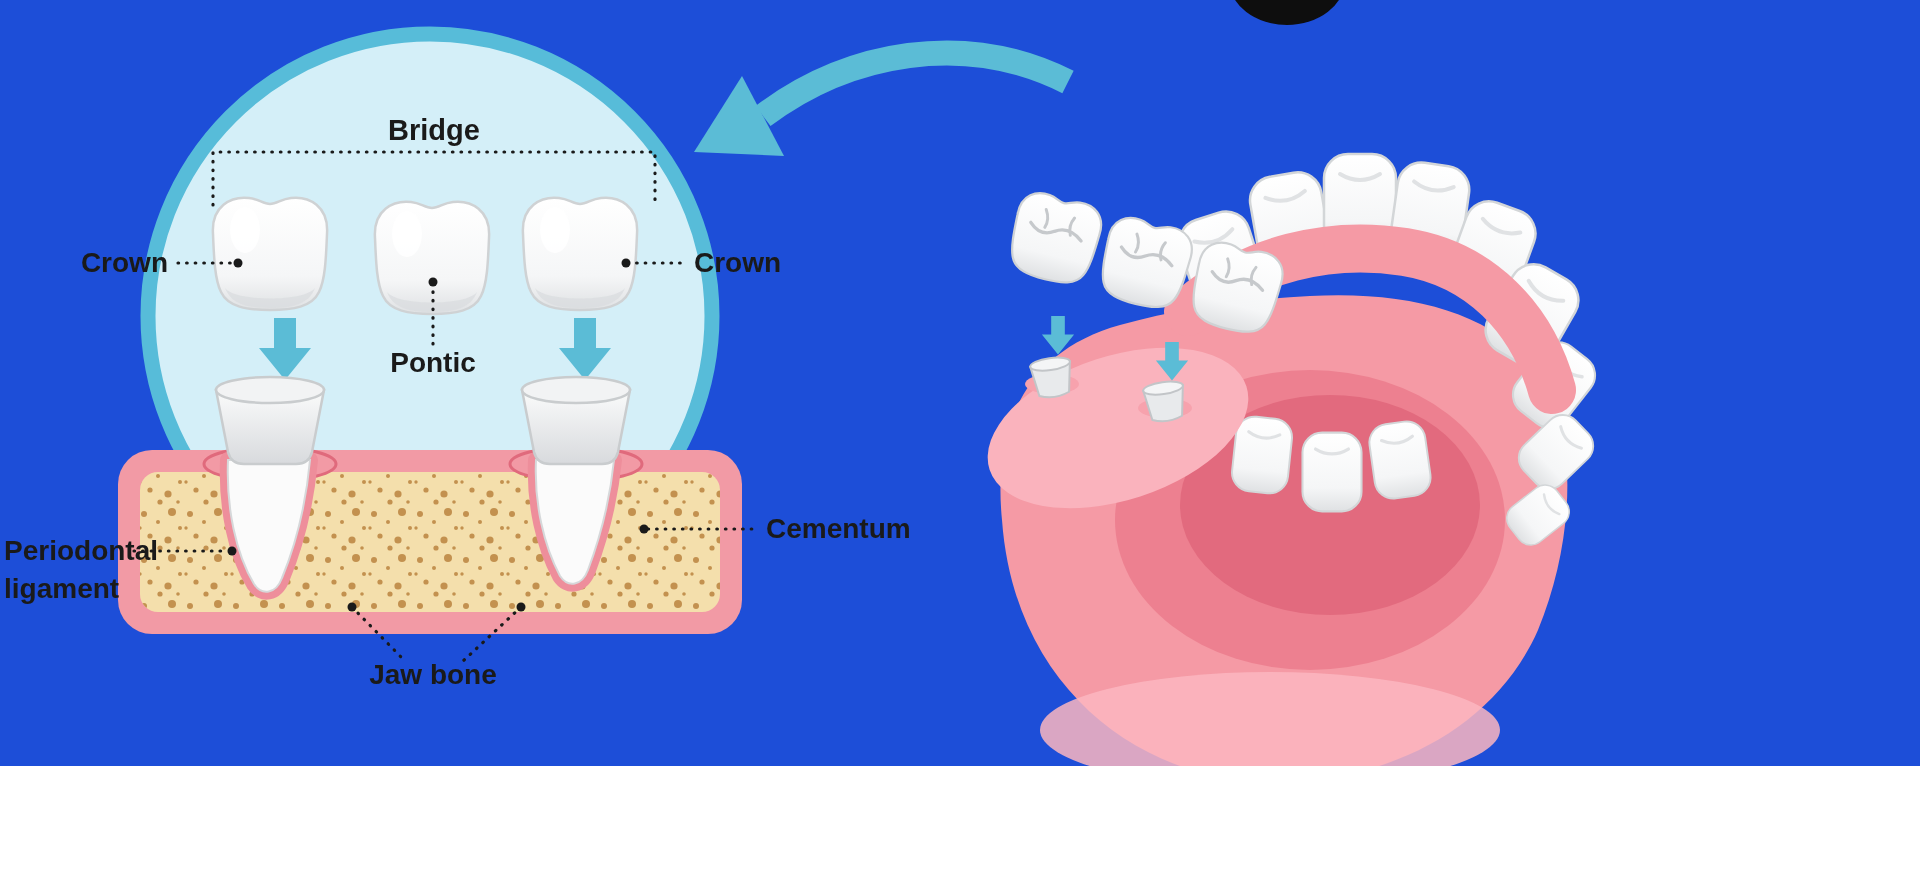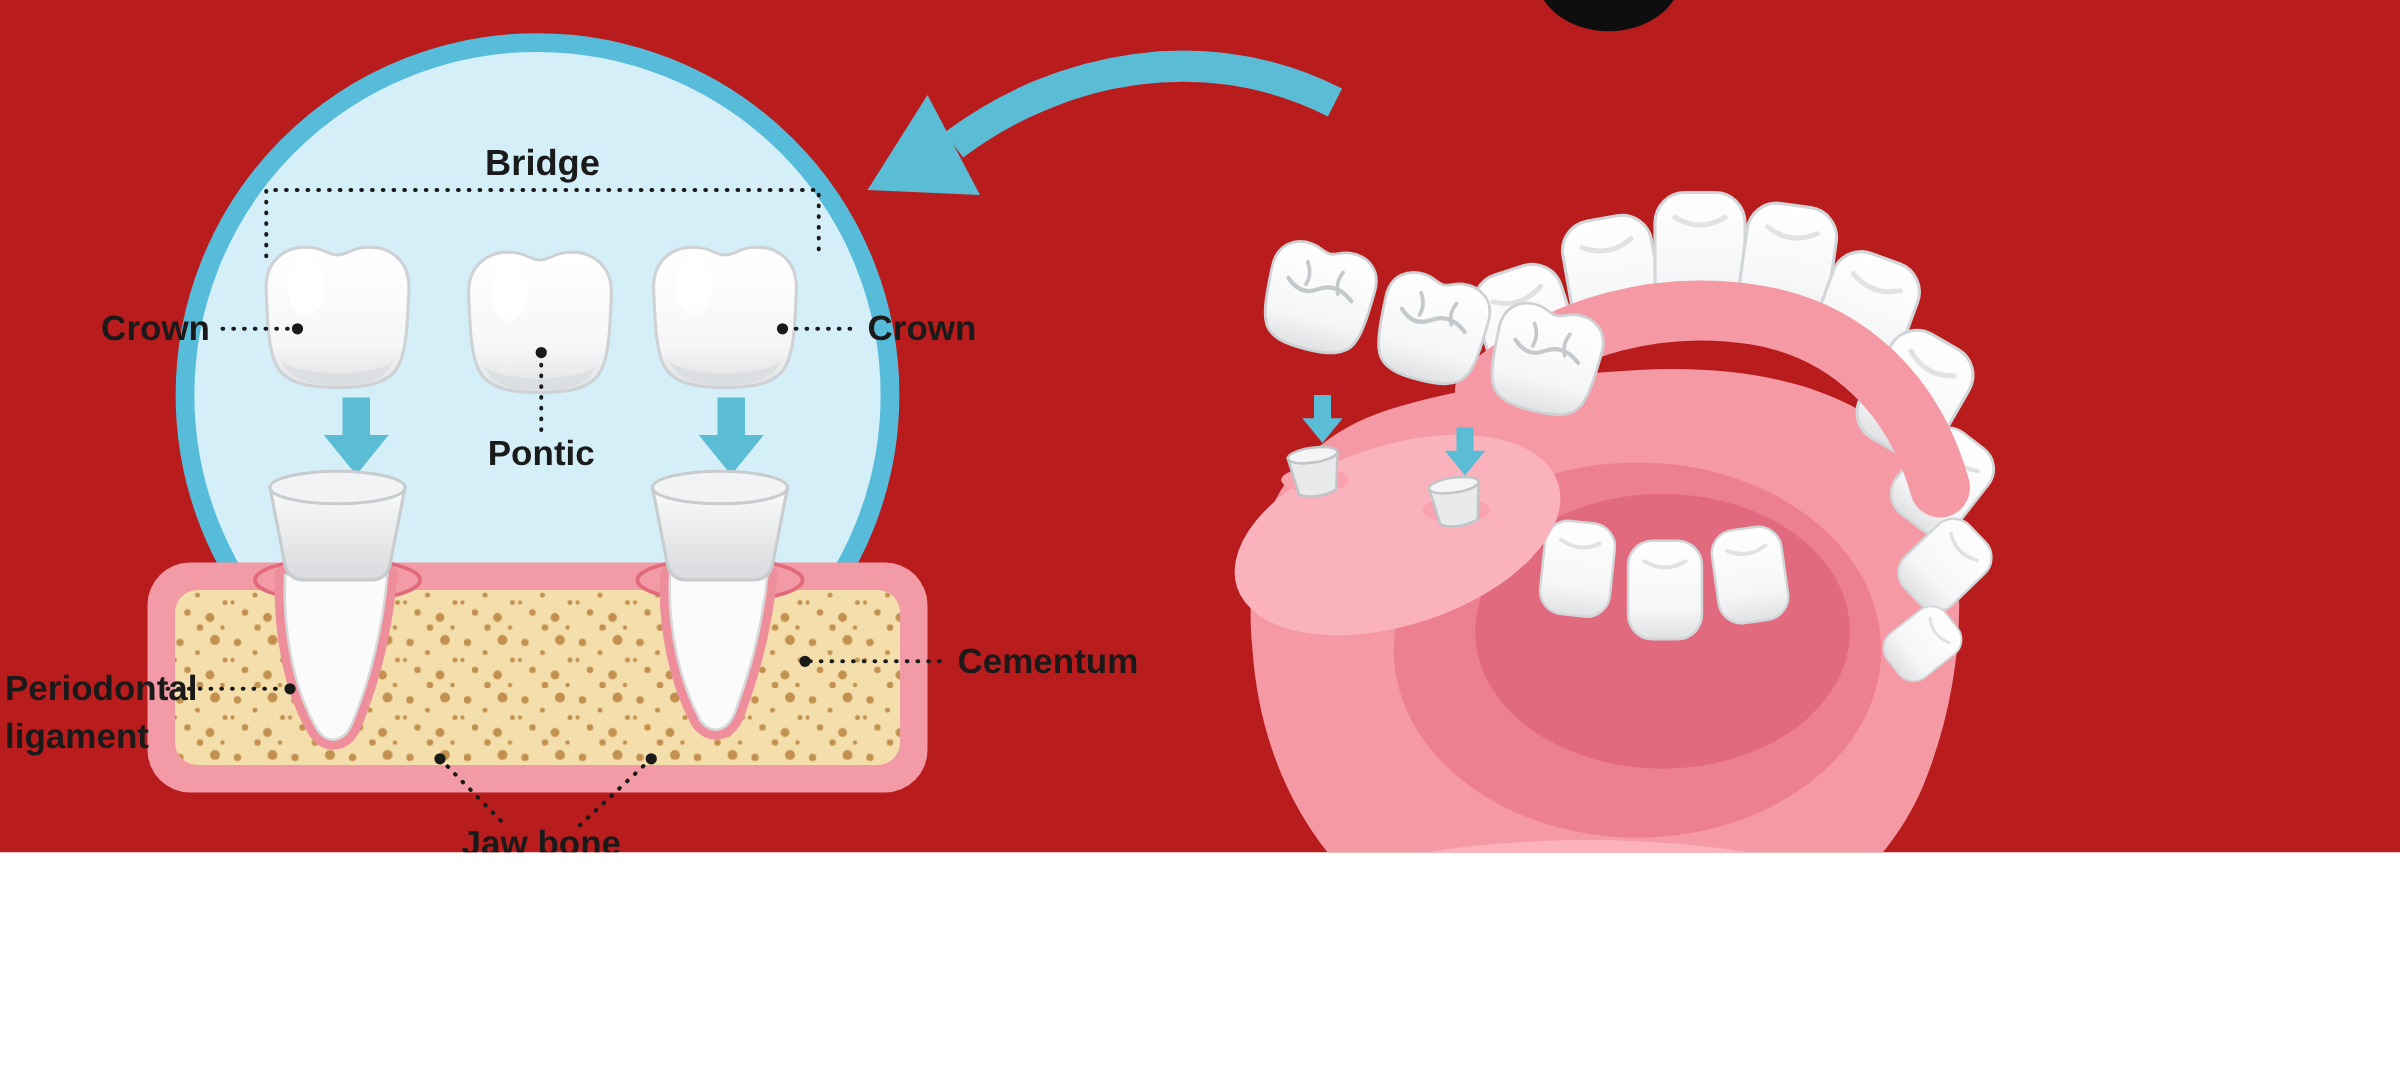--- a/index.html
+++ b/index.html
@@ -1,16 +1,16 @@
 <!DOCTYPE html>
 <html><head>
 <meta charset="utf-8">
 <style>
   html,body{margin:0;padding:0;background:#ffffff;}
-  .canvas{position:relative;width:1920px;height:682px;background:#b91c1c;overflow:hidden;}
+  .canvas{position:relative;width:1920px;height:766px;background:#1d4ed8;overflow:hidden;}
   .lbl{font-family:"Liberation Sans",sans-serif;font-weight:700;font-size:28px;fill:#1a1a1a;}
   .lbl-lg{font-family:"Liberation Sans",sans-serif;font-weight:700;font-size:29px;fill:#1a1a1a;}
   .leader{stroke:#1a1a1a;stroke-width:3.2;stroke-linecap:round;stroke-dasharray:0.6 8;fill:none;}
   .dot{fill:#1a1a1a;}
 </style>
 </head>
 <body>
 
 <div class="canvas">
 <svg width="1920" height="870" viewBox="0 0 1920 870" xmlns="http://www.w3.org/2000/svg">

